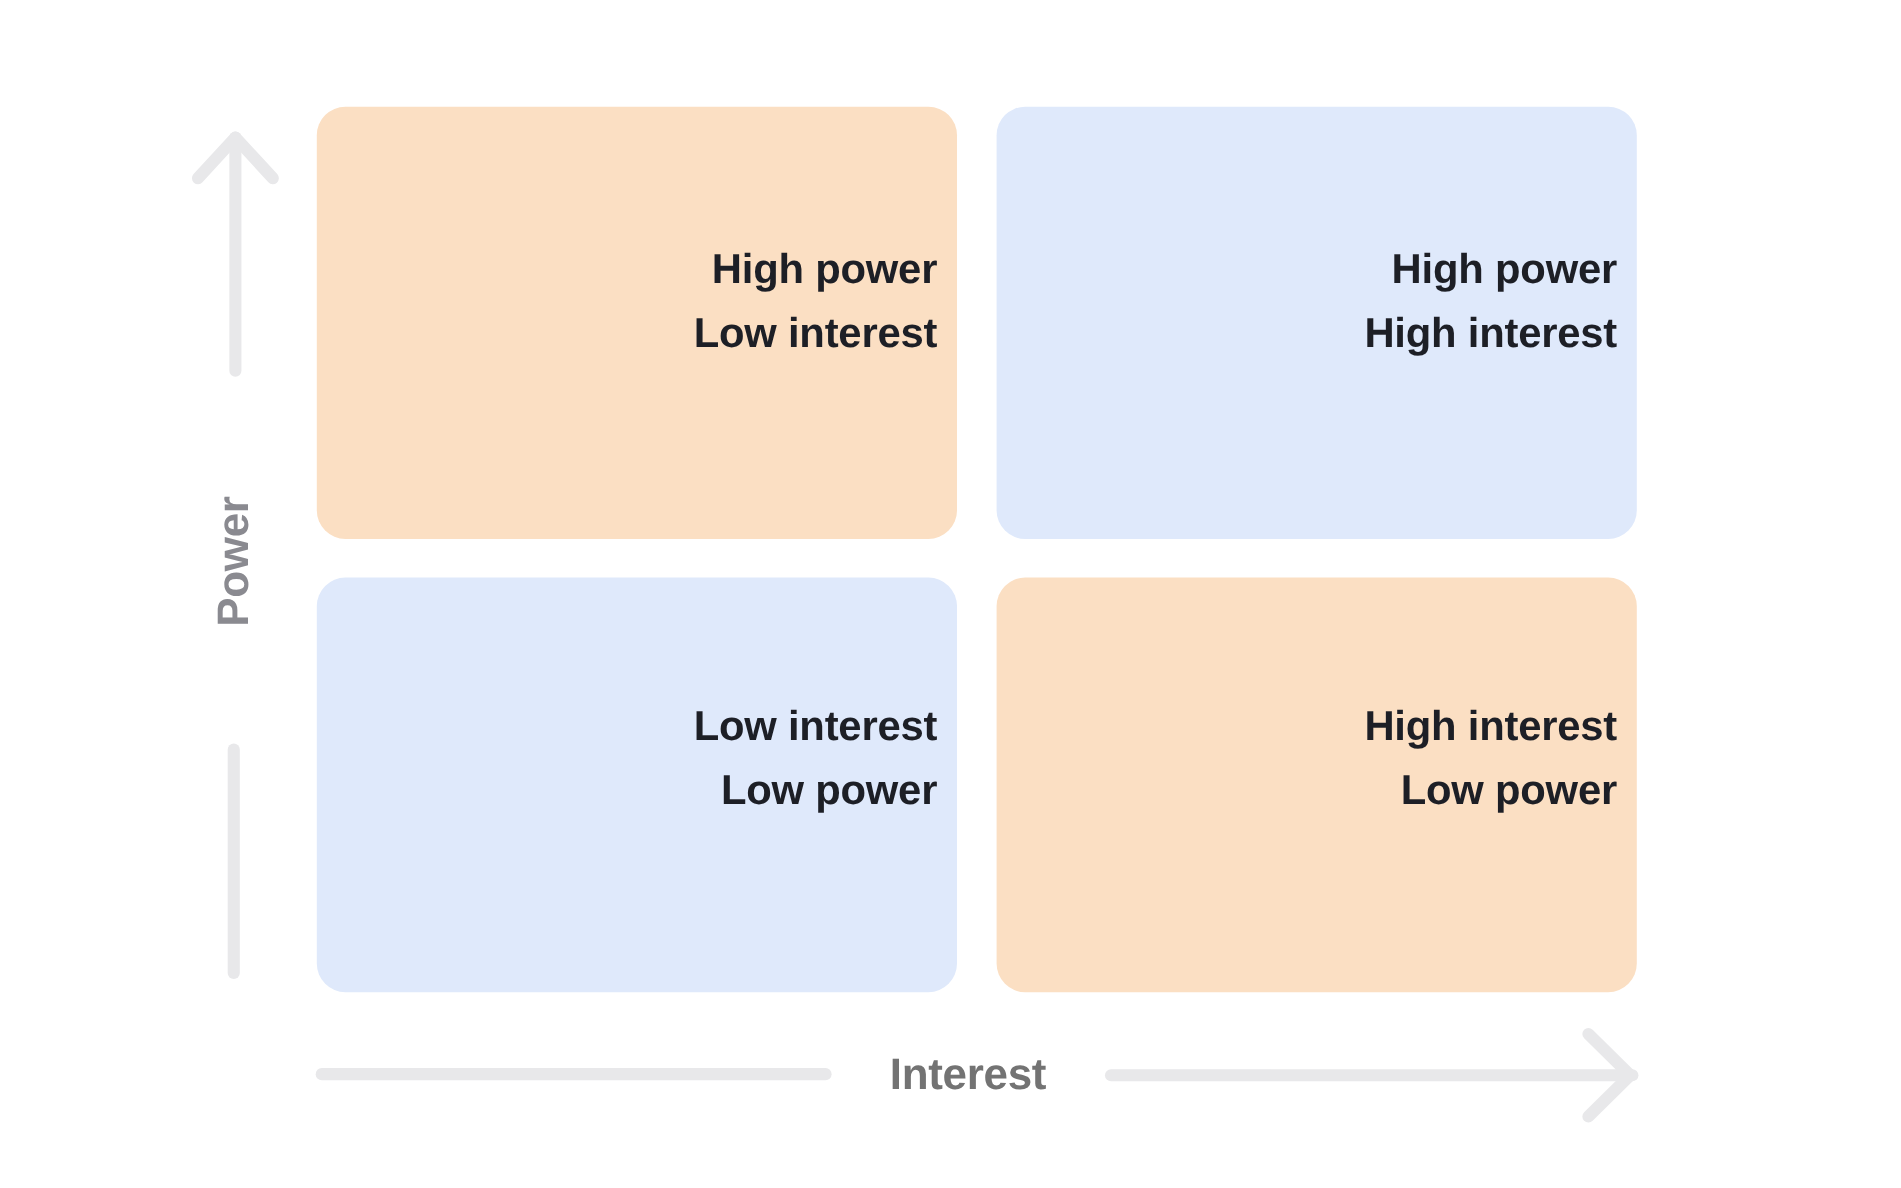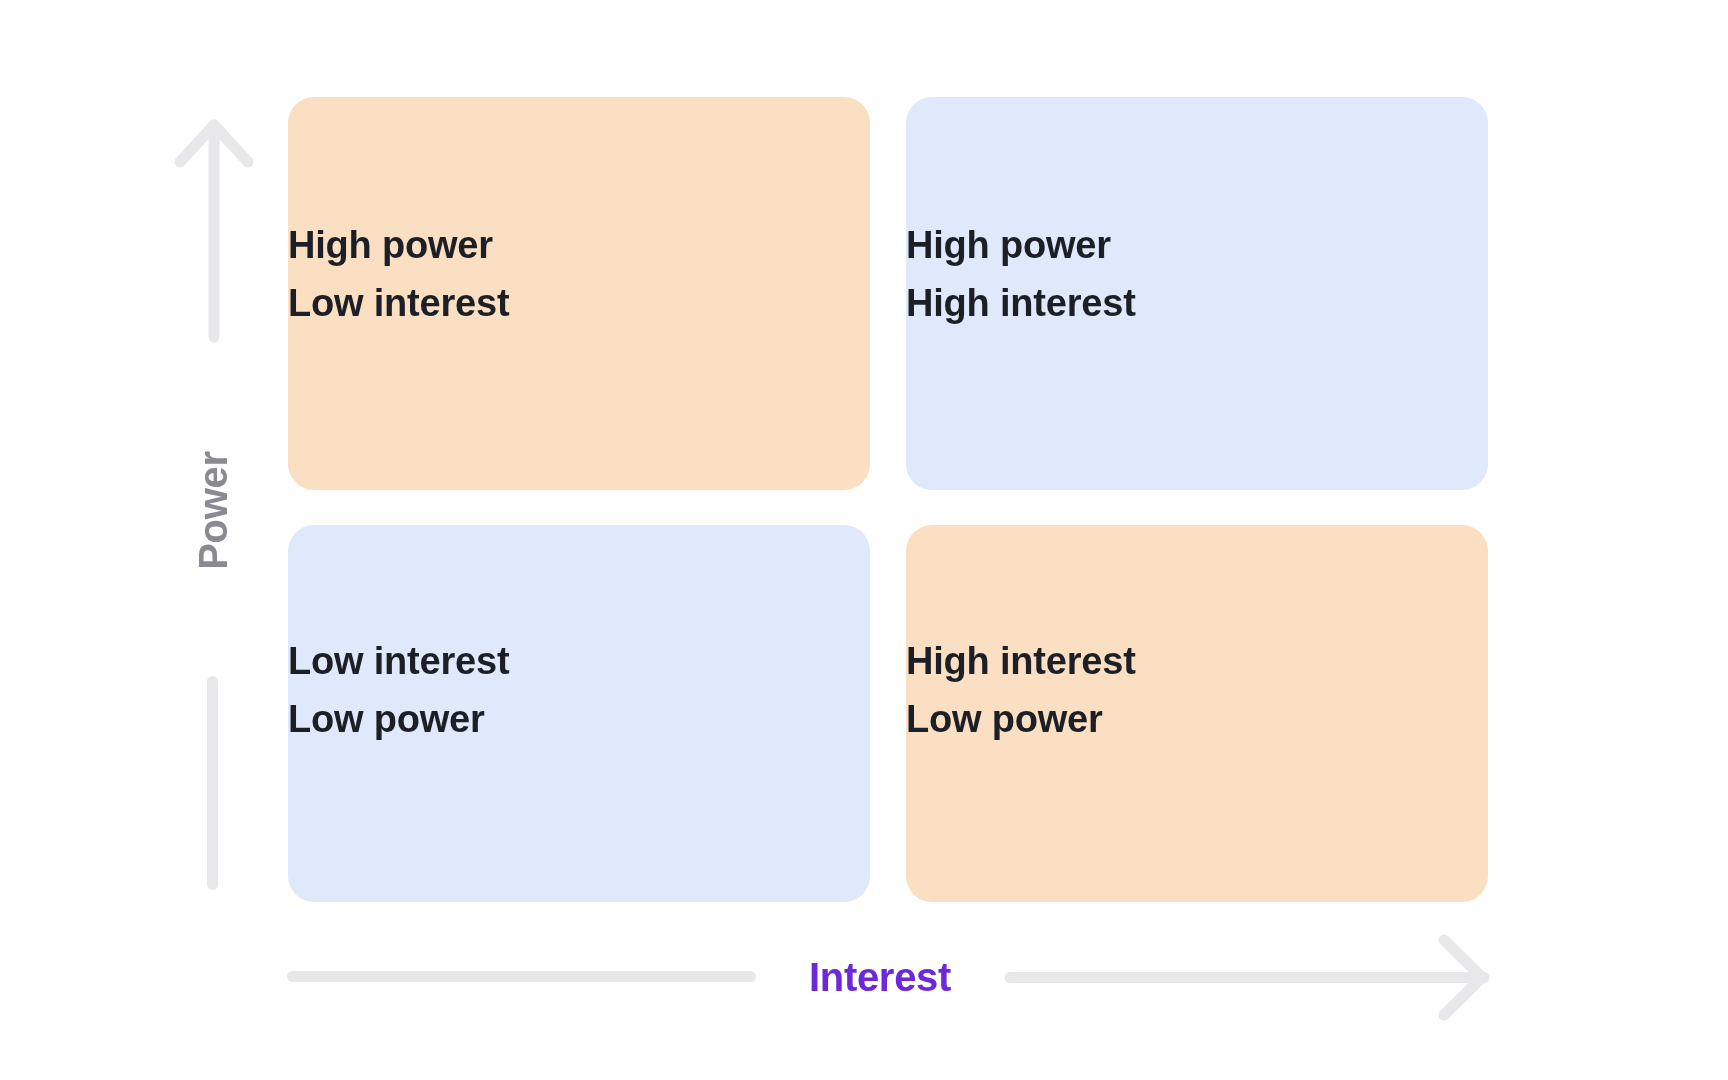--- a/index.html
+++ b/index.html
@@ -34,21 +34,21 @@
     position: absolute;
     border-radius: 26px;
     box-sizing: border-box;
   }
 
   .quadrant .q-text {
     position: absolute;
     left: 0;
     right: 18px;
     top: 120px;
-    text-align: left;
+    text-align: right;
     color: #1d1f26;
     font-size: 38px;
     font-weight: bold;
     line-height: 1.52;
     letter-spacing: -0.2px;
   }
 
   .q-line {
     display: block;
     white-space: nowrap;
@@ -182,21 +182,21 @@
       <div class="q-text" style="color: rgb(29, 31, 38);">
         <span class="q-line">High interest</span>
         <span class="q-line">Low power</span>
       </div>
     </div>
 
   </div>
 
   <div class="h-axis-left-line" style="background: rgb(232, 232, 234);"></div>
 
-  <div class="axis-label-interest" style="color: #6d28d9;">Interest</div>
+  <div class="axis-label-interest" style="color: #737373;">Interest</div>
 
   <div class="h-axis-right-arrow">
     <svg width="490" height="92" viewBox="0 0 490 92" fill="none">
       <path d="M6 45.5 L480 45.5" stroke="#e8e8ea" stroke-width="11" stroke-linecap="round"></path>
       <path d="M440 8 L478 45.5 L440 83" stroke="#e8e8ea" stroke-width="11" stroke-linecap="round" stroke-linejoin="round" fill="none"></path>
     </svg>
   </div>
 
 </div>
 

